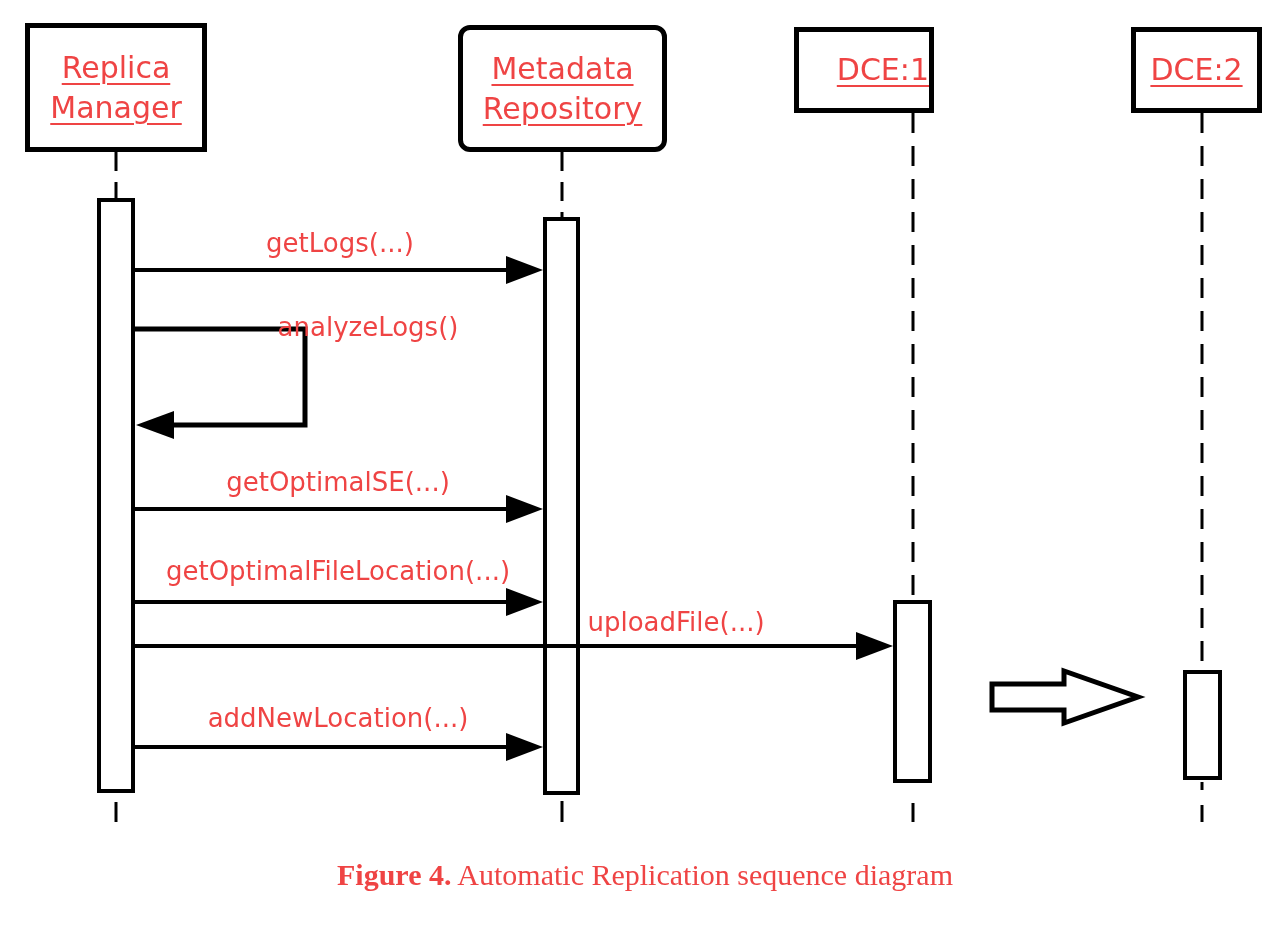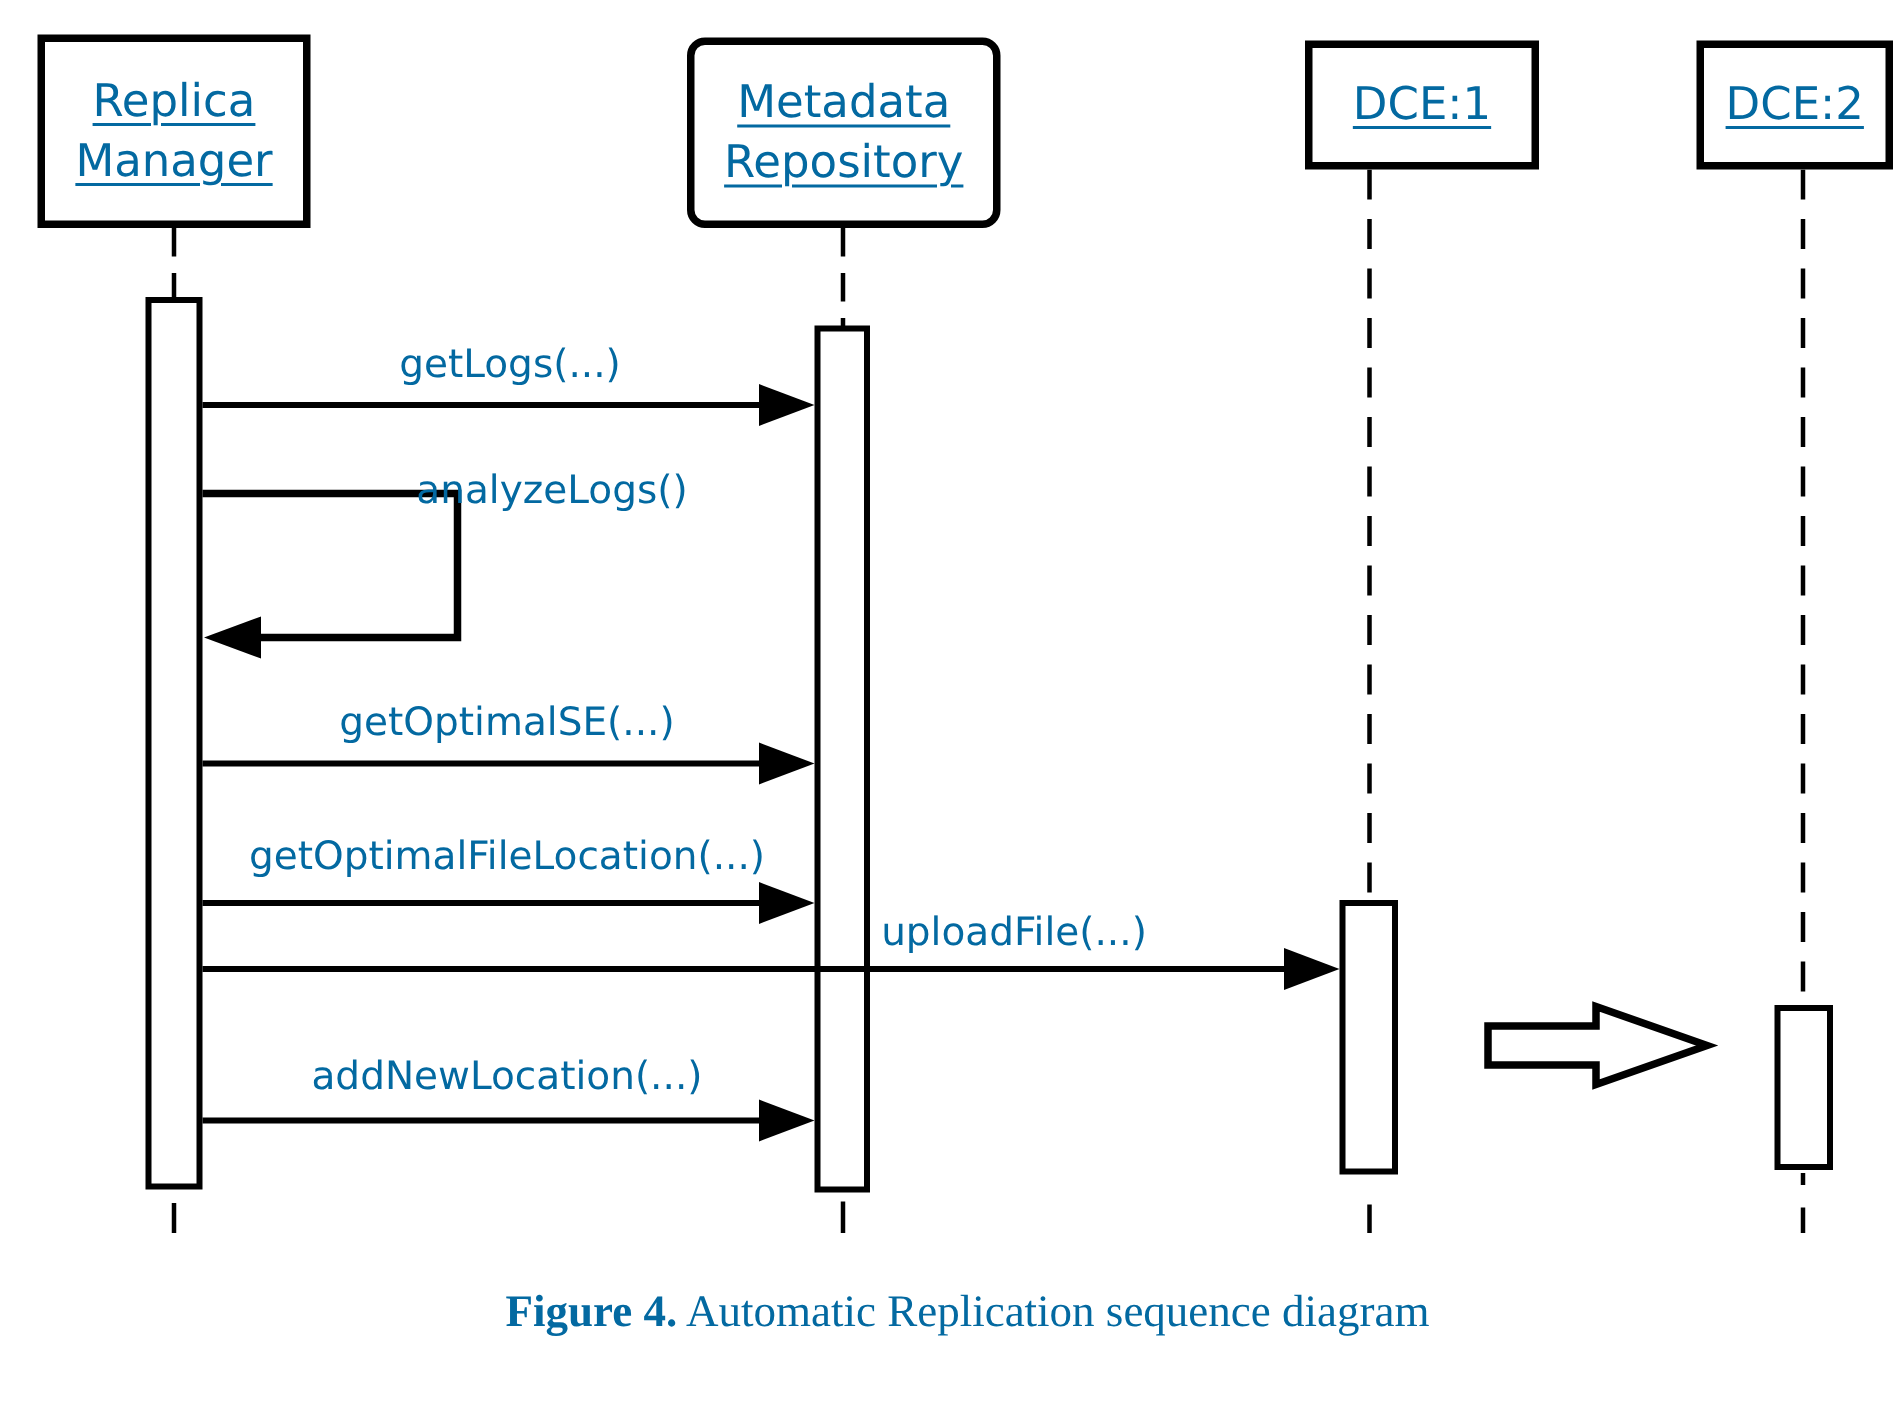--- a/index.html
+++ b/index.html
@@ -2,21 +2,21 @@
 <html><head>
 <meta charset="utf-8">
 <style>
   html, body { margin: 0; padding: 0; background: #ffffff; }
   .canvas {
     position: relative;
     width: 1262px;
     height: 940px;
     background: #ffffff;
     font-family: "DejaVu Sans", sans-serif;
-    color: #0369a1;
+    color: #ef4444;
     overflow: hidden;
   }
   svg.layer {
     position: absolute;
     left: 0; top: 0;
     width: 1262px; height: 940px;
     z-index: 1;
   }
   .actor-box {
     position: absolute;
@@ -122,21 +122,21 @@
   <div class="actor-box" style="left:25px; top:23px; width:182px; height:129px;">
     <div class="actor-line">Replica</div>
     <div class="actor-line">Manager</div>
   </div>
 
   <div class="actor-box" style="left:458px; top:25px; width:209px; height:127px;border-radius:12px;">
     <div class="actor-line">Metadata</div>
     <div class="actor-line">Repository</div>
   </div>
 
-  <div class="actor-box" style="left:870px; top:27px; width:156px; height:86px;">
+  <div class="actor-box" style="left:794px; top:27px; width:140px; height:86px;align-items:flex-end;">
     <div class="actor-line">DCE:1</div>
   </div>
 
   <div class="actor-box" style="left:1131px; top:27px; width:131px; height:86px;">
     <div class="actor-line">DCE:2</div>
   </div>
 
   <div class="msg-label" style="left:340px; top:228px;text-align:center;">getLogs(...)</div>
   <div class="msg-label" style="left:346px; top:312px;margin-left:22px;">analyzeLogs()</div>
   <div class="msg-label" style="left:338px; top:467px;">getOptimalSE(...)</div>

